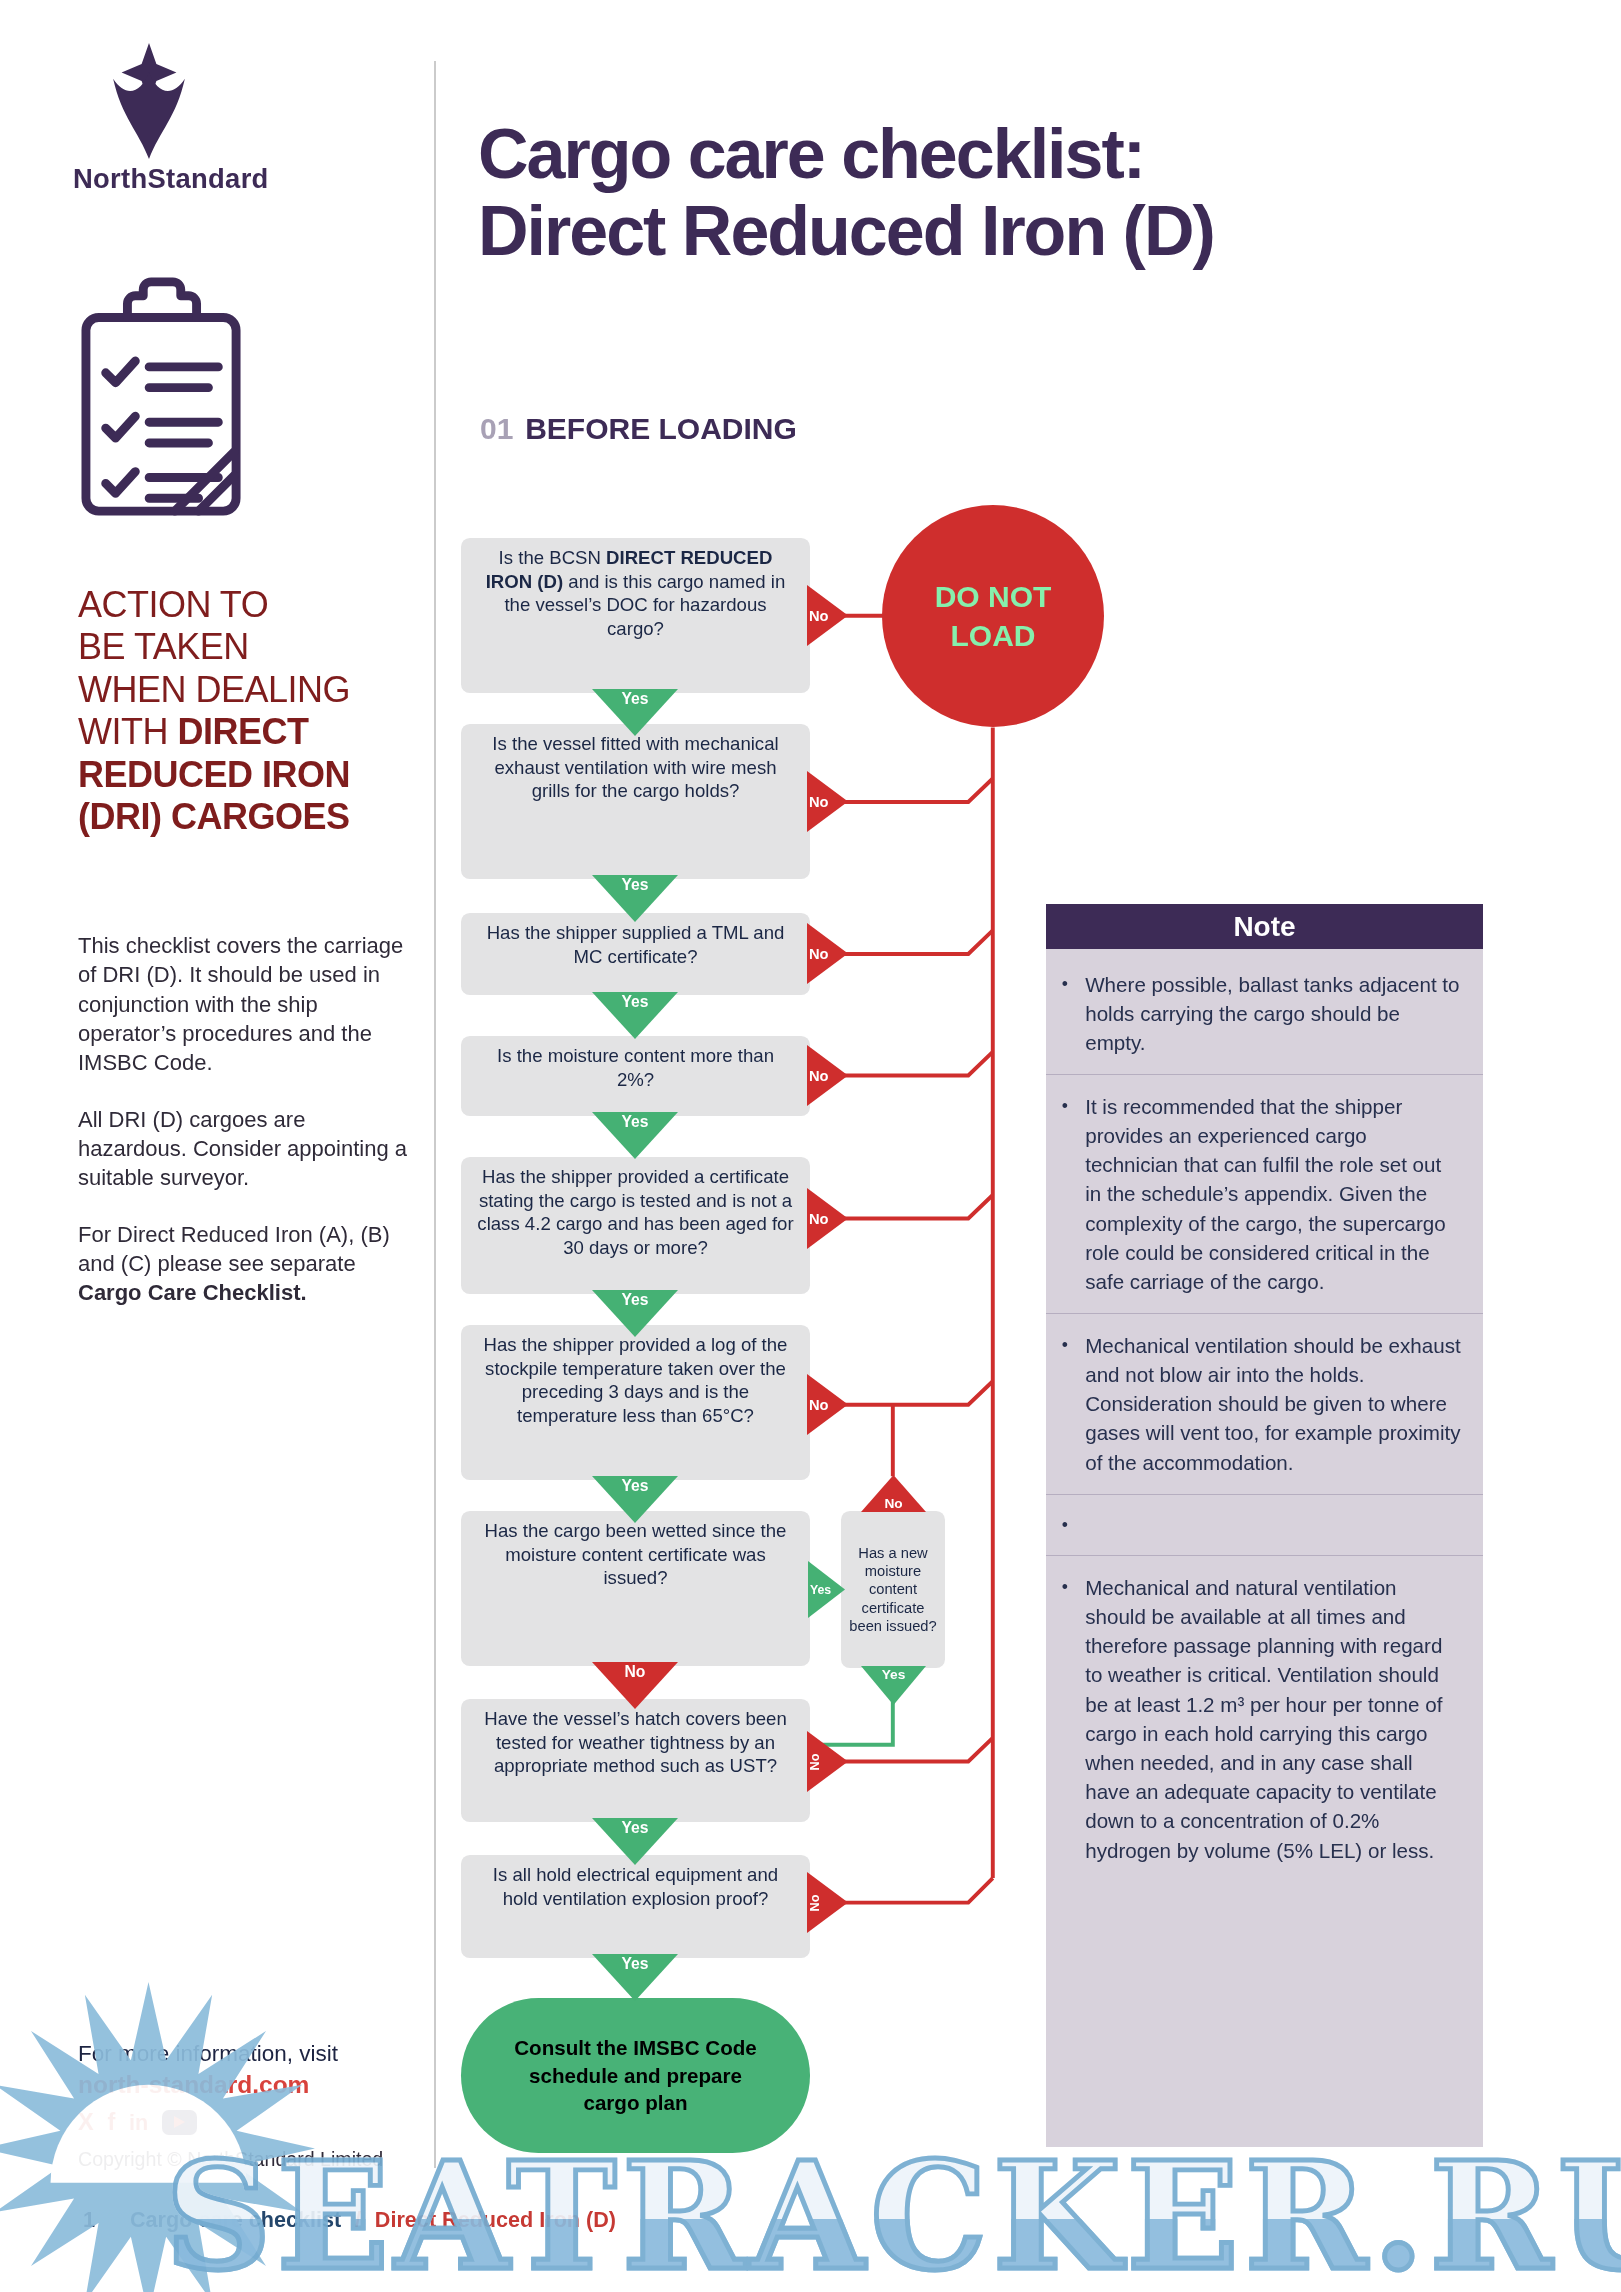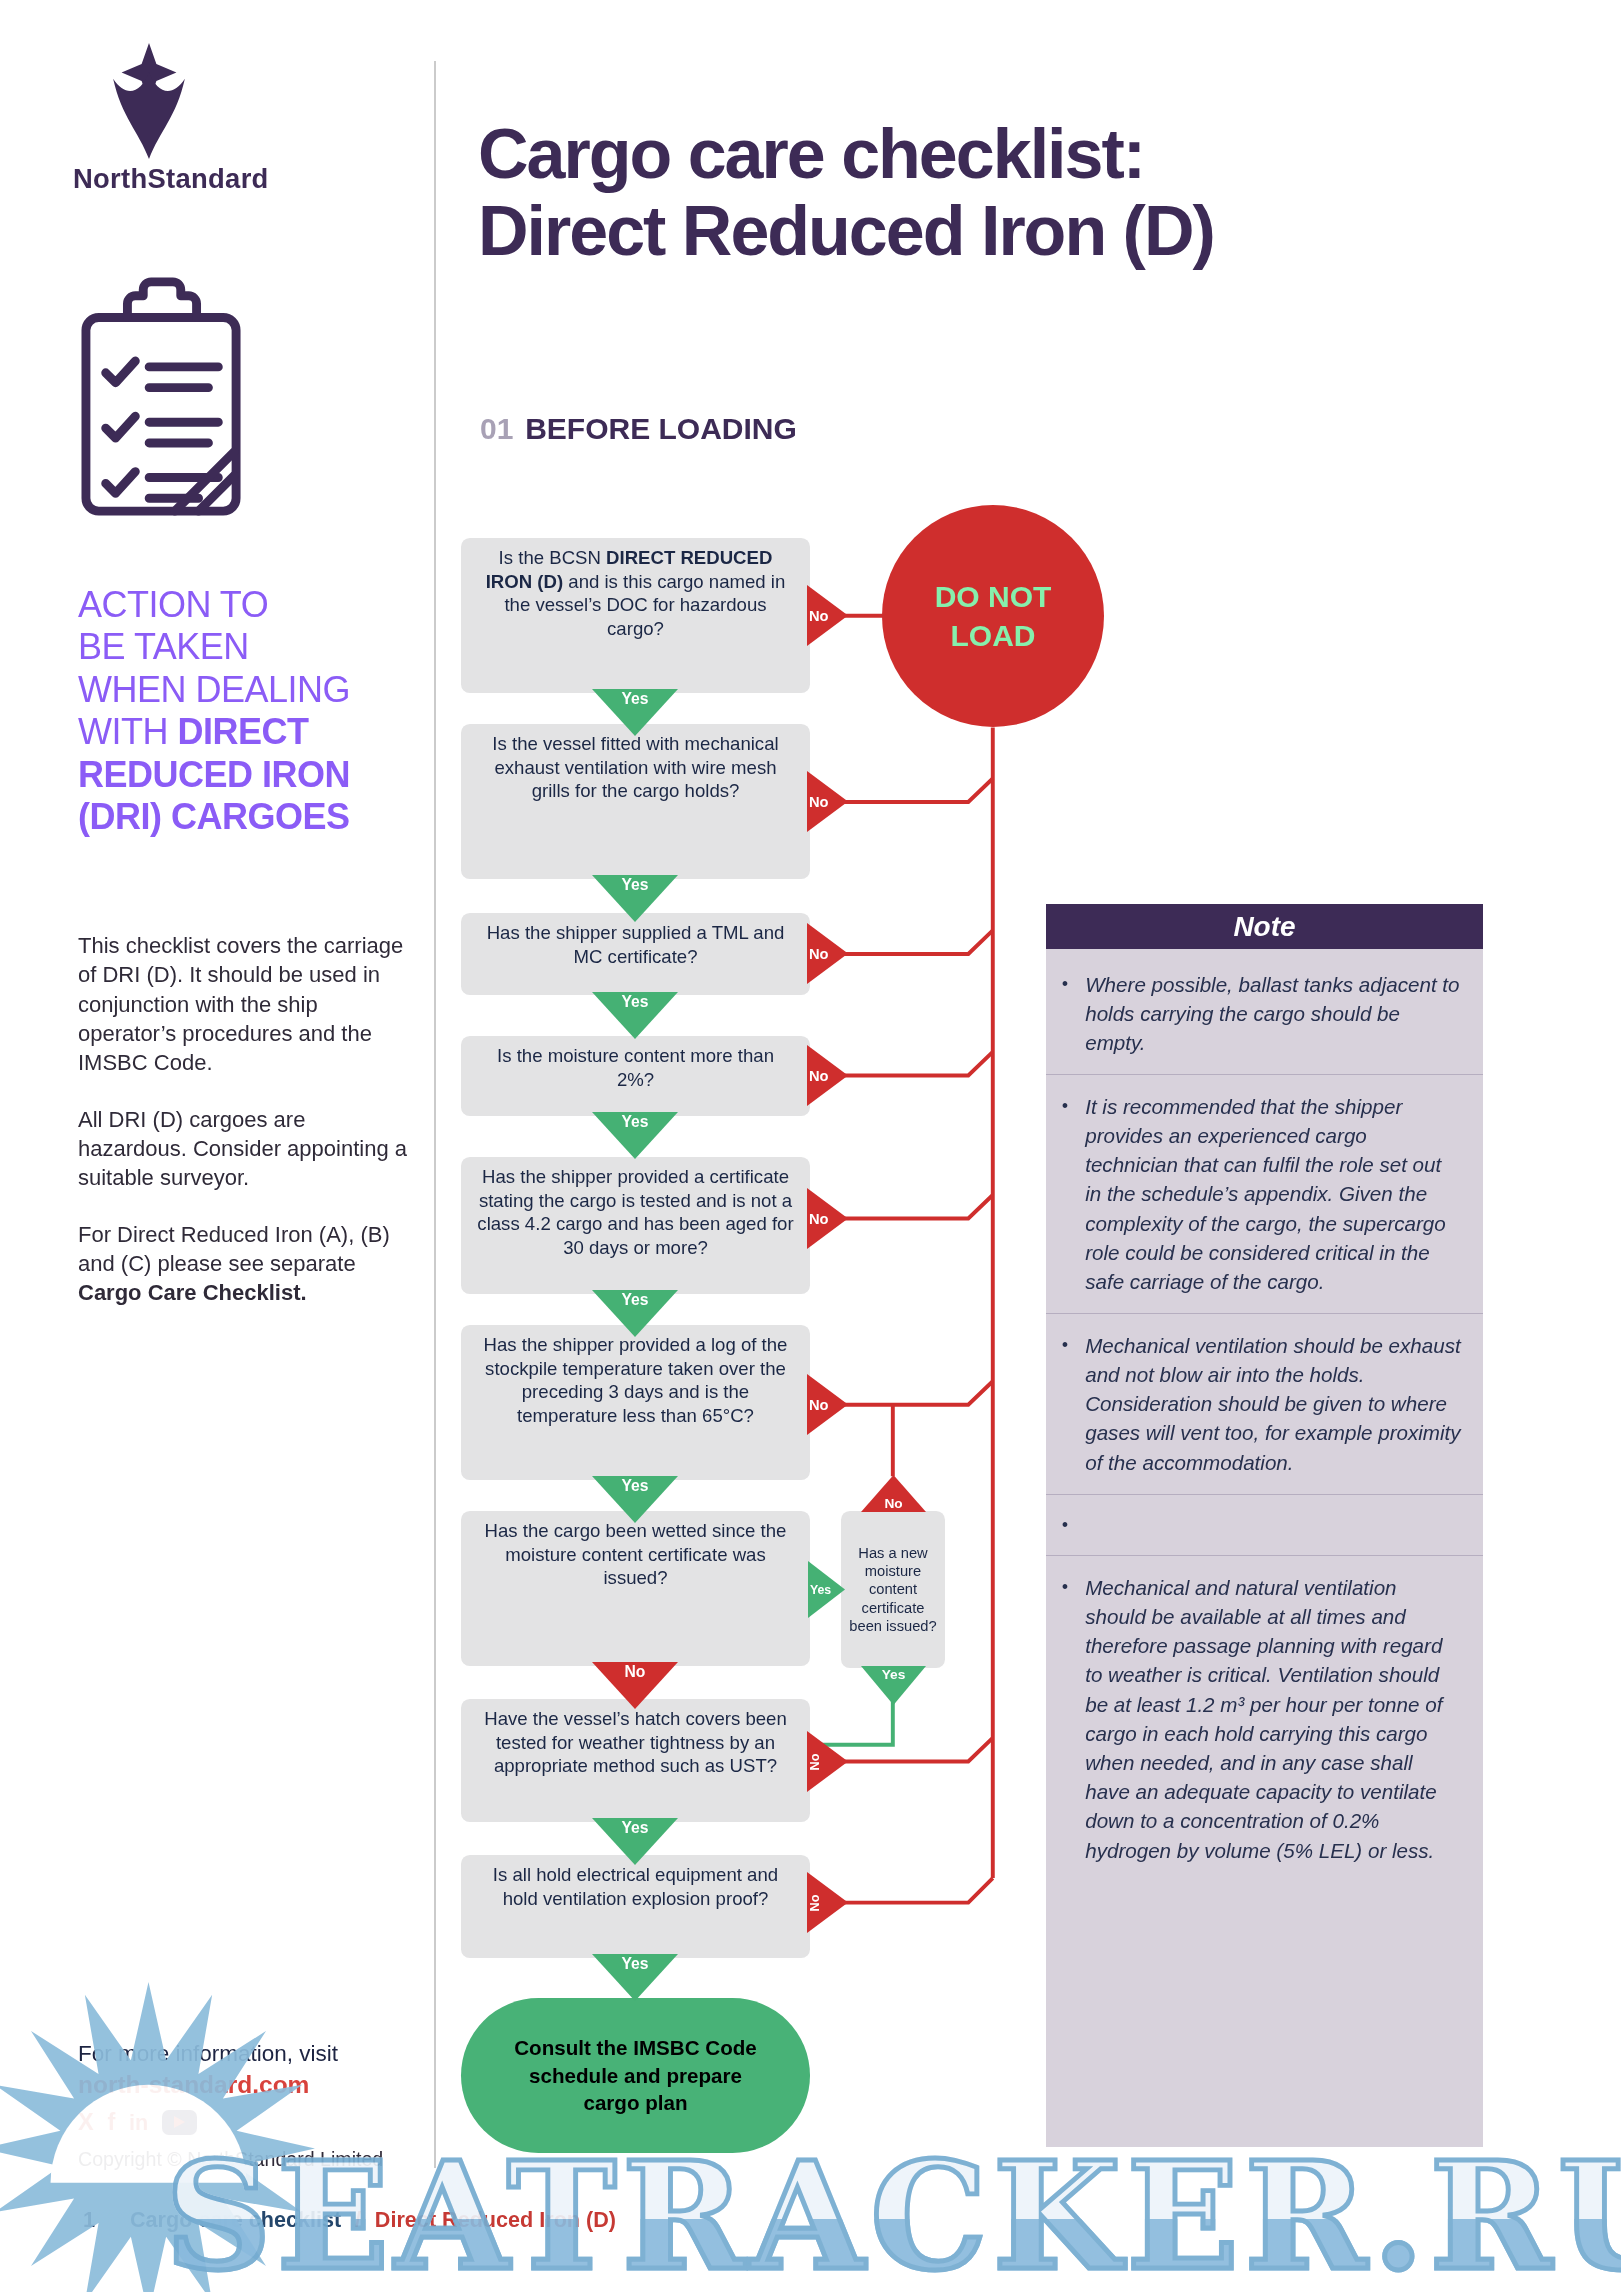--- a/index.html
+++ b/index.html
@@ -6,21 +6,21 @@
   body{font-family:"Liberation Sans", sans-serif;}
   #canvas{position:relative;width:1621px;height:2293px;background:#ffffff;overflow:hidden;}
 
   
   .vdivider{position:absolute;left:434px;top:61px;width:2px;height:2107px;background:#cbcbcb;}
   .brand-name{position:absolute;left:73px;top:163px;font-size:27.4px;font-weight:bold;color:#3d2b56;letter-spacing:0.3px;}
   .page-title{position:absolute;left:478px;top:116px;width:1088px;font-size:70px;line-height:1.1;font-weight:800;color:#3d2b56;letter-spacing:-2px;}
   .section-head{position:absolute;left:480px;top:412px;font-size:30px;font-weight:800;color:#3d2b56;}
   .section-head .num{color:#a8a1b5;margin-right:11.8px;}
 
-  .side-heading{position:absolute;left:78px;top:584px;width:338px;font-size:36px;line-height:1.18;color:#8b5cf6;font-weight:400;letter-spacing:-0.5px;}
+  .side-heading{position:absolute;left:78px;top:584px;width:338px;font-size:36px;line-height:1.18;color:#7f1d1d;font-weight:400;letter-spacing:-0.5px;}
   .side-heading b{font-weight:800;}
   .side-paras{position:absolute;left:78px;top:931px;width:333px;font-size:22px;line-height:1.33;color:#2f2a38;}
   .side-paras p{margin:0 0 27.4px 0;}
   .side-paras b{font-weight:700;}
 
   .info-block{position:absolute;left:78px;top:2041px;width:333px;}
   .info-line{font-size:22.5px;color:#1d2442;}
   .info-site{font-size:24.5px;font-weight:bold;color:#d8423c;margin-top:3.9px;}
   .social-row{margin-top:9.8px;display:flex;align-items:center;gap:13.7px;height:27.4px;}
   .soc{color:#d8423c;font-weight:800;font-size:23.5px;line-height:1;}
@@ -62,21 +62,21 @@
                background:#cf2e2d;color:#fff;font-weight:800;font-size:14.7px;z-index:3;
                display:flex;align-items:center;}
   .arrow-right span{display:block;margin-left:2px;}
   .arrow-right.rot span{transform:rotate(-90deg);font-size:12.7px;margin-left:0;}
   .arrow-right.green{background:#45b174;width:37px;height:57px;font-size:12.3px;}
 
   svg.connectors{position:absolute;left:0;top:0;z-index:1;}
   svg.icon{position:absolute;}
 
   
-  .note{position:absolute;left:1046px;top:904px;width:437px;height:1243px;z-index:2;box-sizing:border-box;font-style:italic;}
+  .note{position:absolute;left:1046px;top:904px;width:437px;height:1243px;z-index:2;box-sizing:border-box;}
   .note-head{height:45px;background:#3d2b56;color:#fff;font-size:28px;font-weight:700;
              display:flex;align-items:center;justify-content:center;}
   .note-body{background:#d8d2dc;height:1198px;overflow:hidden;box-sizing:border-box;padding-top:3.9px;}
   .note-item{display:flex;padding:16.7px 21.6px 16.7px 15.7px;font-size:20.6px;line-height:1.42;color:#27304e;}
   .note-item + .note-item{border-top:1px solid #b6aec0;}
   .note-item .bullet{flex:0 0 23.5px;font-size:17.6px;color:#27304e;padding-top:2px;}
 
   
   .wm-star{position:absolute;left:-17.6px;top:1982px;z-index:10;opacity:.92;}
   .wm-text{position:absolute;left:165px;top:2143px;z-index:11;font-family:"DejaVu Serif", serif;

